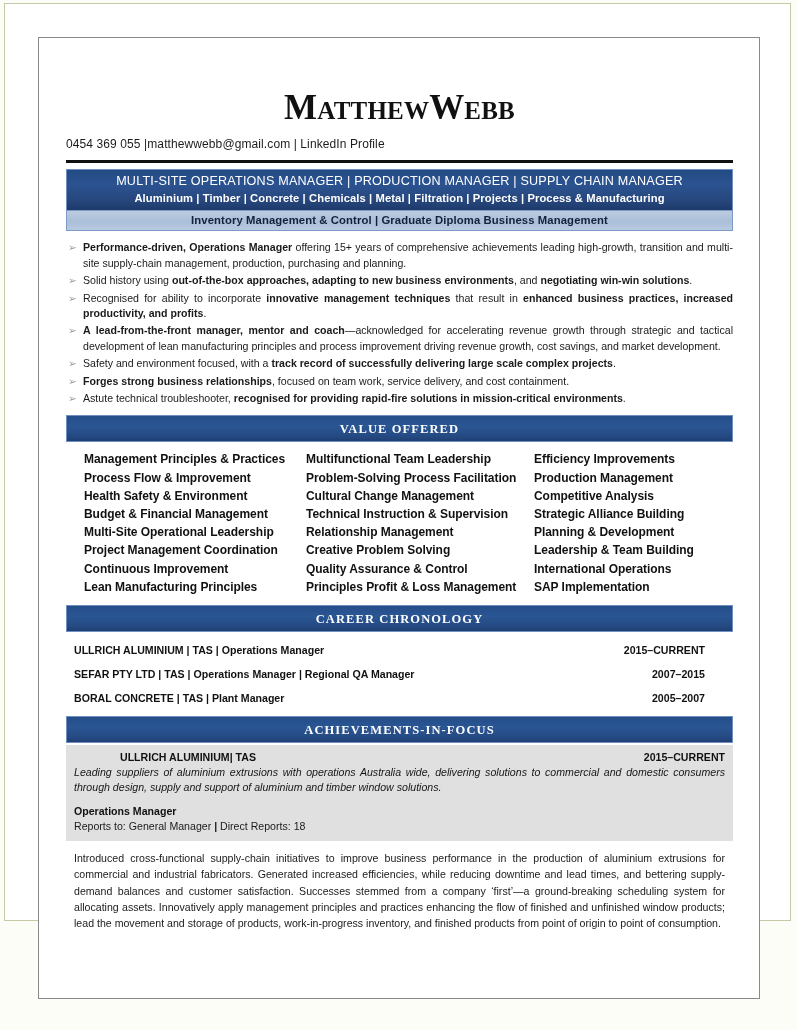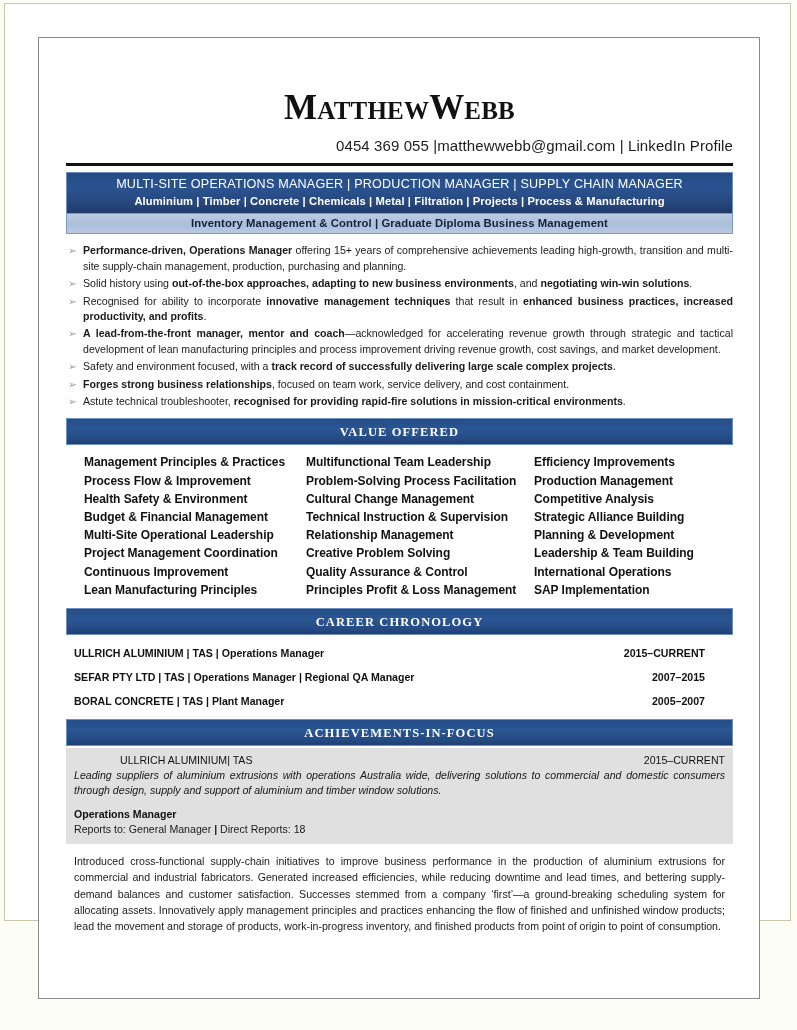--- a/index.html
+++ b/index.html
@@ -58,22 +58,22 @@
   .name-first, .name-last {
     display: inline;
   }
   .cap {
     font-size: 35px;
   }
   .smallcap {
     font-size: 25px;
   }
   .contact-line {
-    text-align: right;
-    font-size: 15px;
+    text-align: left;
+    font-size: 12px;
     color: #1c1c1c;
     margin-top: 12px;
     letter-spacing: 0.1px;
   }
   .header-rule {
     margin-top: 9px;
     height: 3px;
     background: #111111;
   }
 
@@ -210,21 +210,21 @@
     background: #e0e0e0;
     padding: 6px 8px 7px 8px;
     margin-top: 2px;
     box-sizing: border-box;
   }
   .ach-company-row {
     display: flex;
     justify-content: space-between;
     align-items: baseline;
     font-size: 10.6px;
-    font-weight: 400;
+    font-weight: 700;
     color: #111111;
     white-space: nowrap;
     padding-left: 46px;
   }
   .ach-desc {
     font-size: 10.6px;
     font-style: italic;
     color: #161616;
     line-height: 15.4px;
     margin-top: 2px;

